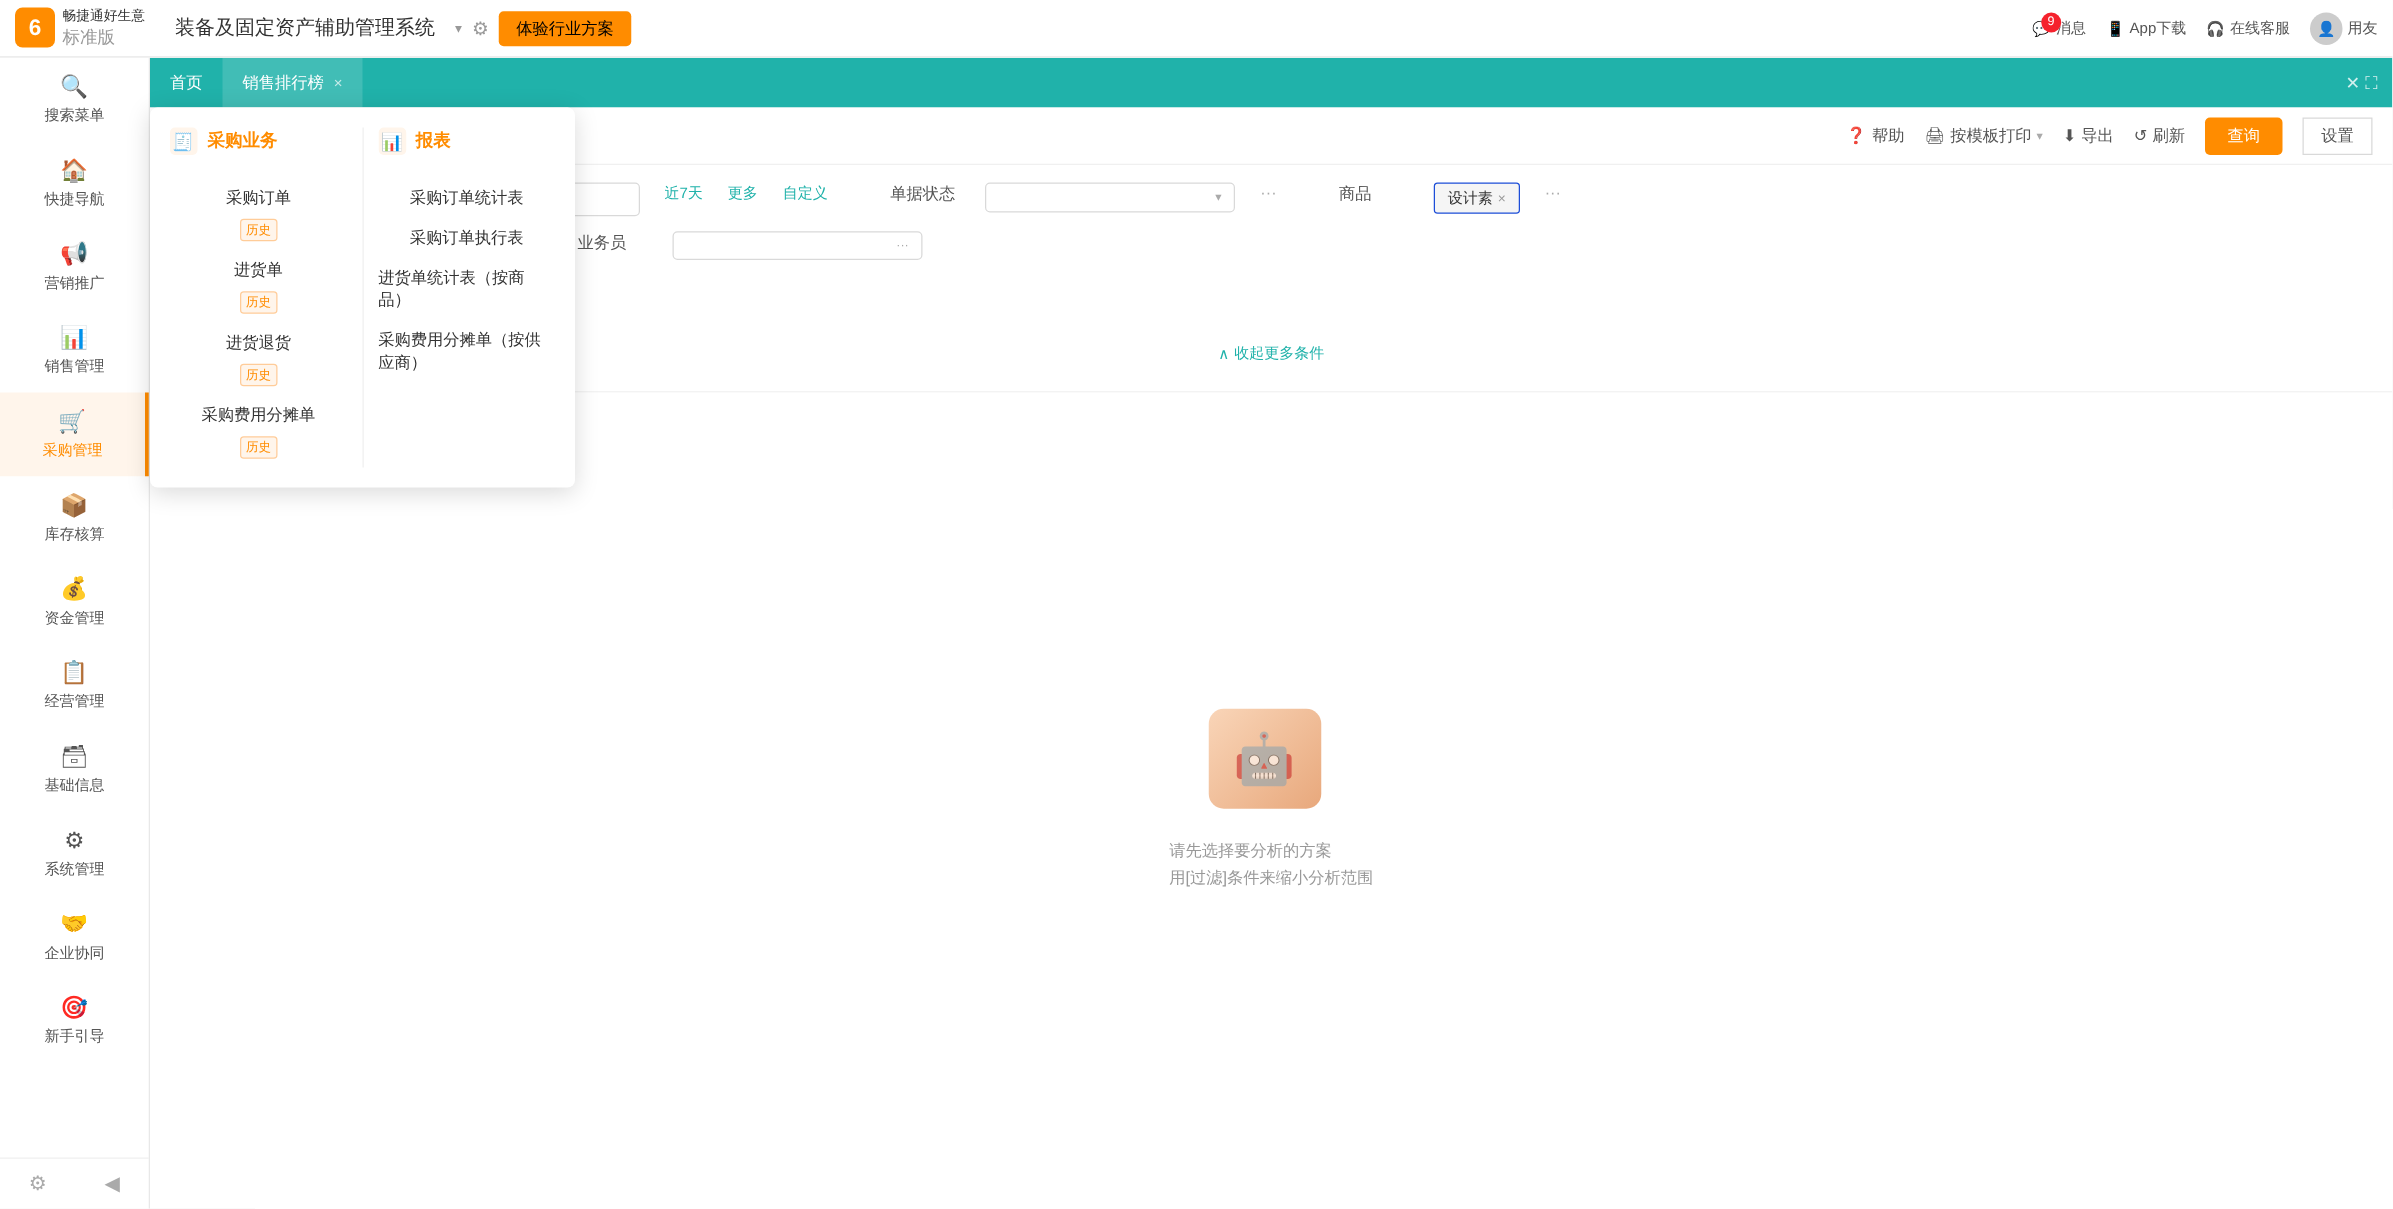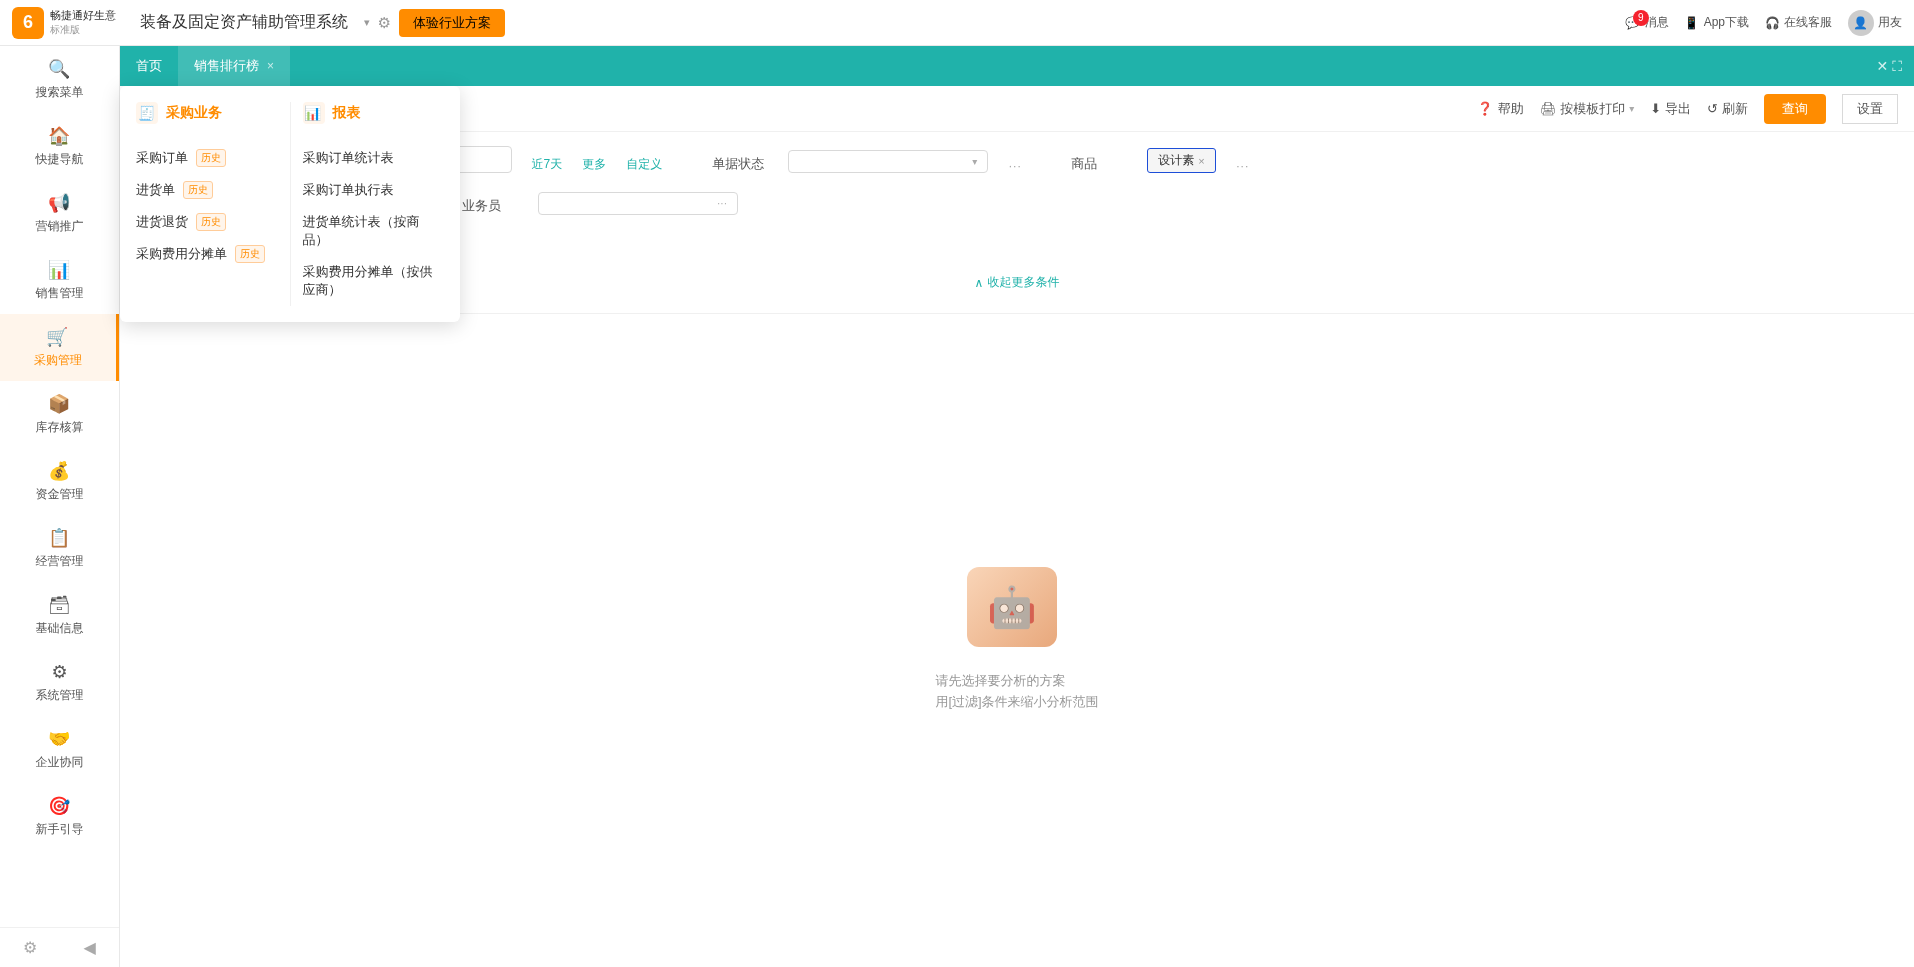--- a/index.html
+++ b/index.html
@@ -24,21 +24,21 @@
       flex-shrink: 0;
     }
     .logo-icon {
       width: 32px; height: 32px;
       background: #ff8c00;
       border-radius: 6px;
       display: flex; align-items: center; justify-content: center;
       color: #fff; font-size: 18px; font-weight: bold;
     }
     .logo-text { font-size: 11px; color: #333; line-height: 1.3; }
-    .logo-sub { font-size: 10px; color: #999; }
+    .logo-sub { font-size: 14px; color: #999; }
     .header-middle {
       display: flex; align-items: center; gap: 8px; flex: 1;
     }
     .system-title {
       font-size: 16px; color: #333; padding: 0 8px;
     }
     .dropdown-arrow { color: #999; font-size: 11px; cursor: pointer; }
     .gear-icon { color: #999; font-size: 15px; cursor: pointer; }
     .trial-btn {
       background: #ff8c00; color: #000000; border: none;
@@ -128,21 +128,21 @@
     .set-btn {
       background: #fff; color: #555; border: 1px solid #d9d9d9;
       padding: 5px 14px; border-radius: 0; cursor: pointer; font-size: 13px;
     }
 
     
     .filter-area {
       background: #fff; padding: 14px 16px; border-bottom: 1px solid #f0f0f0; flex-shrink: 0;
     }
     .filter-row {
-      display: flex; align-items: flex-end; gap: 20px; margin-bottom: 12px;
+      display: flex; align-items: flex-start; gap: 20px; margin-bottom: 12px;
     }
     .filter-row:last-child { margin-bottom: 0; }
     .filter-label { color: #555; font-size: 13px; white-space: nowrap; min-width: 56px; }
     .filter-input {
       border: 1px solid #d9d9d9; border-radius: 4px; padding: 5px 10px;
       font-size: 13px; color: #333; background: #fff; cursor: pointer;
       display: flex; align-items: center; gap: 6px; min-width: 140px;
     }
     .filter-select {
       border: 1px solid #d9d9d9; border-radius: 4px; padding: 5px 10px;
@@ -202,21 +202,21 @@
     .col-title-icon {
       width: 22px; height: 22px; background: #fff5eb; border-radius: 4px;
       display: flex; align-items: center; justify-content: center;
       font-size: 14px;
     }
     .divider-v {
       width: 1px; background: #f0f0f0; margin: 0 12px;
     }
     .menu-item {
       display: flex; align-items: center; gap: 8px;
-      padding: 7px 0; cursor: pointer; color: #333; font-size: 13px;
+      padding: 7px 0; cursor: pointer; color: #333; font-size: 13px; flex-direction: column;
     }
     .hist-badge {
       background: #fff5eb; border: 1px solid #ffcc99; color: #ff8c00;
       font-size: 10px; padding: 1px 4px; border-radius: 3px; white-space: nowrap;
     }
   </style>
 </head>
 <body>
 
 <div class="top-header">

